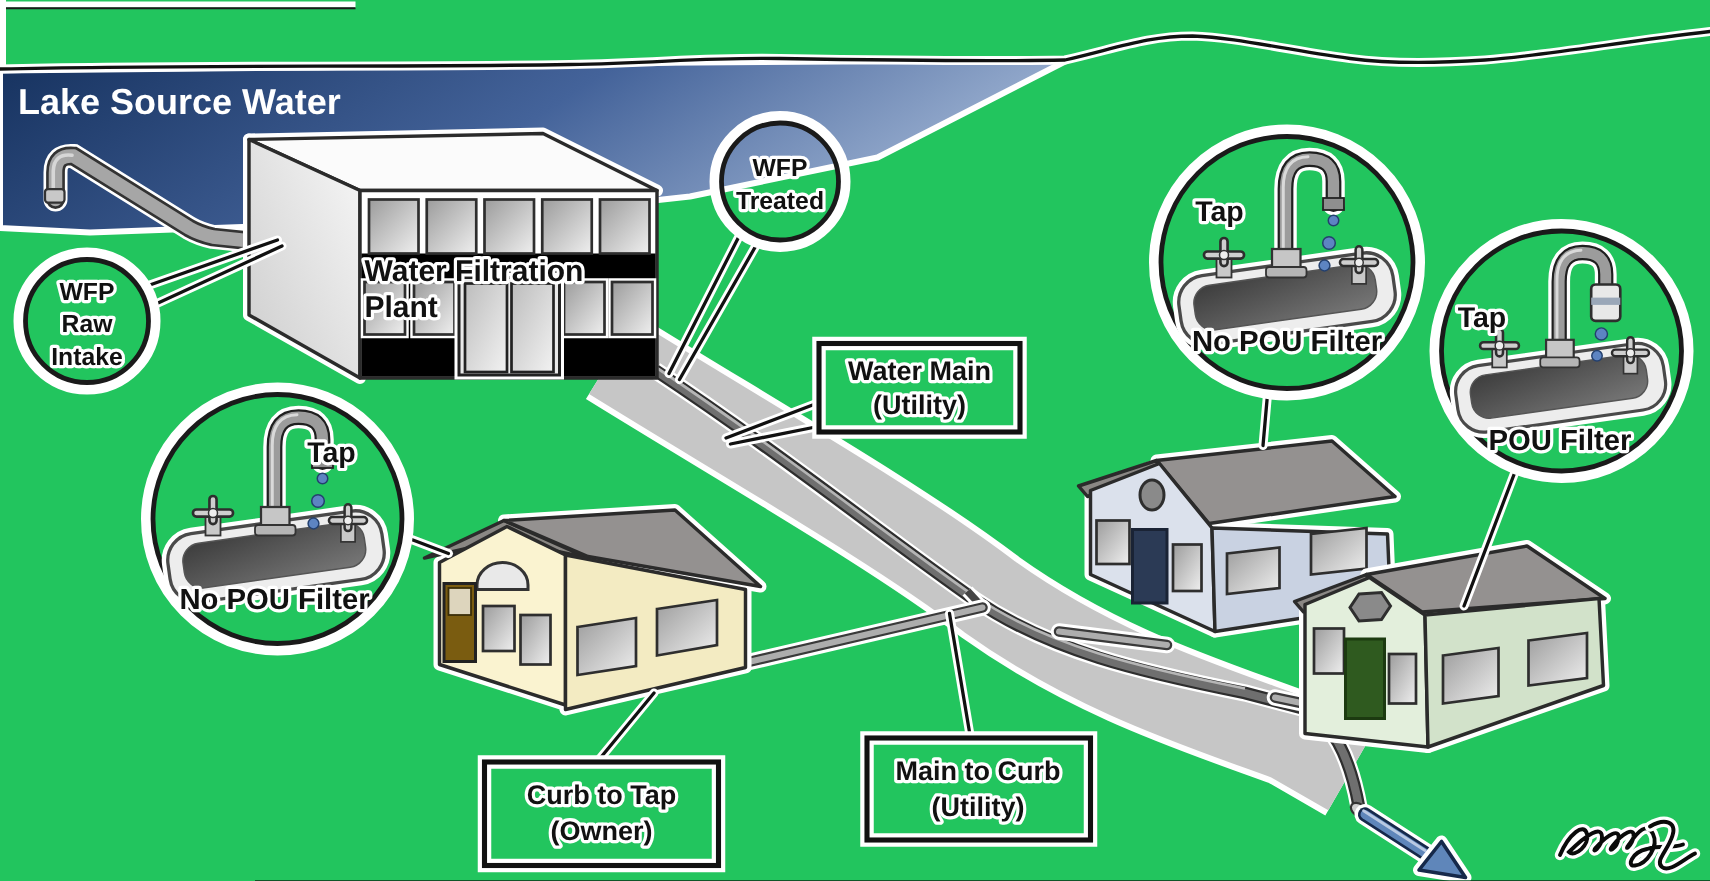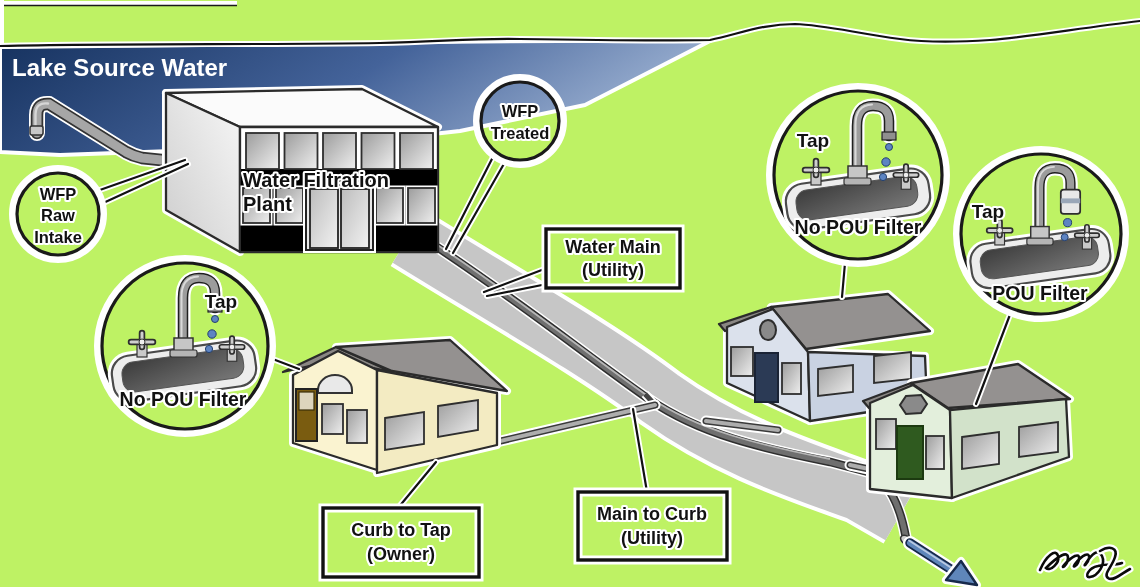--- a/index.html
+++ b/index.html
@@ -1,16 +1,16 @@
 <!DOCTYPE html>
 <html><head>
 <meta charset="utf-8">
 <style>
   html,body{margin:0;padding:0;background:#000;}
-  #stage{position:relative;width:1140px;height:587px;overflow:hidden;background:#bef264;text-align:right;}
+  #stage{position:relative;width:1140px;height:587px;overflow:hidden;background:#22c55e;text-align:right;}
   svg{display:block;}
   .halo{font-family:"Liberation Sans",sans-serif;font-weight:bold;fill:#111;
         stroke:#fff;stroke-width:4.2px;paint-order:stroke;stroke-linejoin:round;}
   .white-label{font-family:"Liberation Sans",sans-serif;font-weight:bold;fill:#fff;}
   .lead-w{stroke:#fff;stroke-width:6;fill:none;stroke-linecap:round;}
   .lead-b{stroke:#111;stroke-width:2.2;fill:none;stroke-linecap:round;}
   .ring-w{fill:none;stroke:#fff;stroke-width:8;}
   .ring-b{fill:none;stroke:#1a1a1a;stroke-width:3.2;}
   .box-w{fill:none;stroke:#fff;stroke-width:9;}
   .box-b{fill:none;stroke:#111;stroke-width:3.4;}

